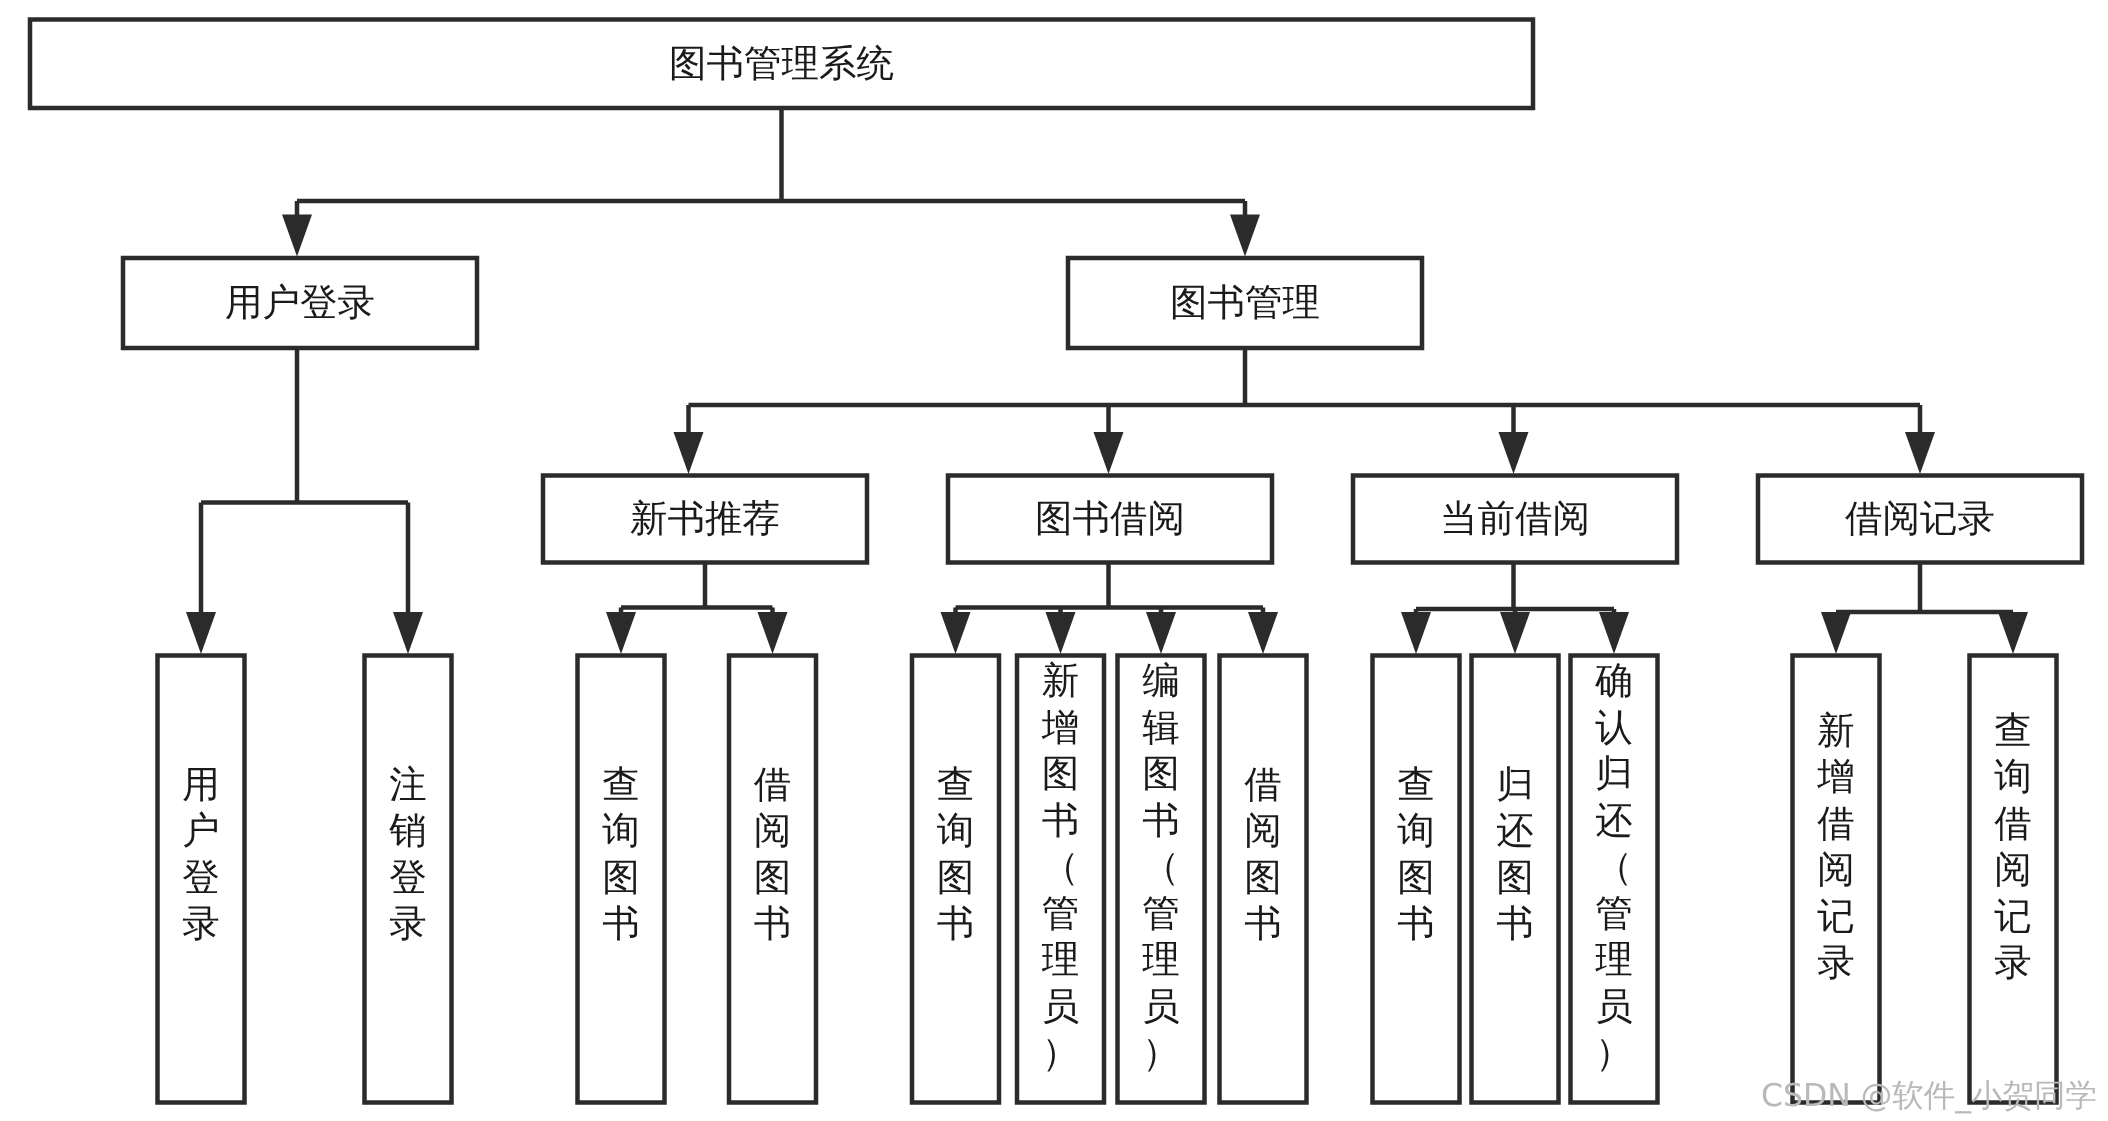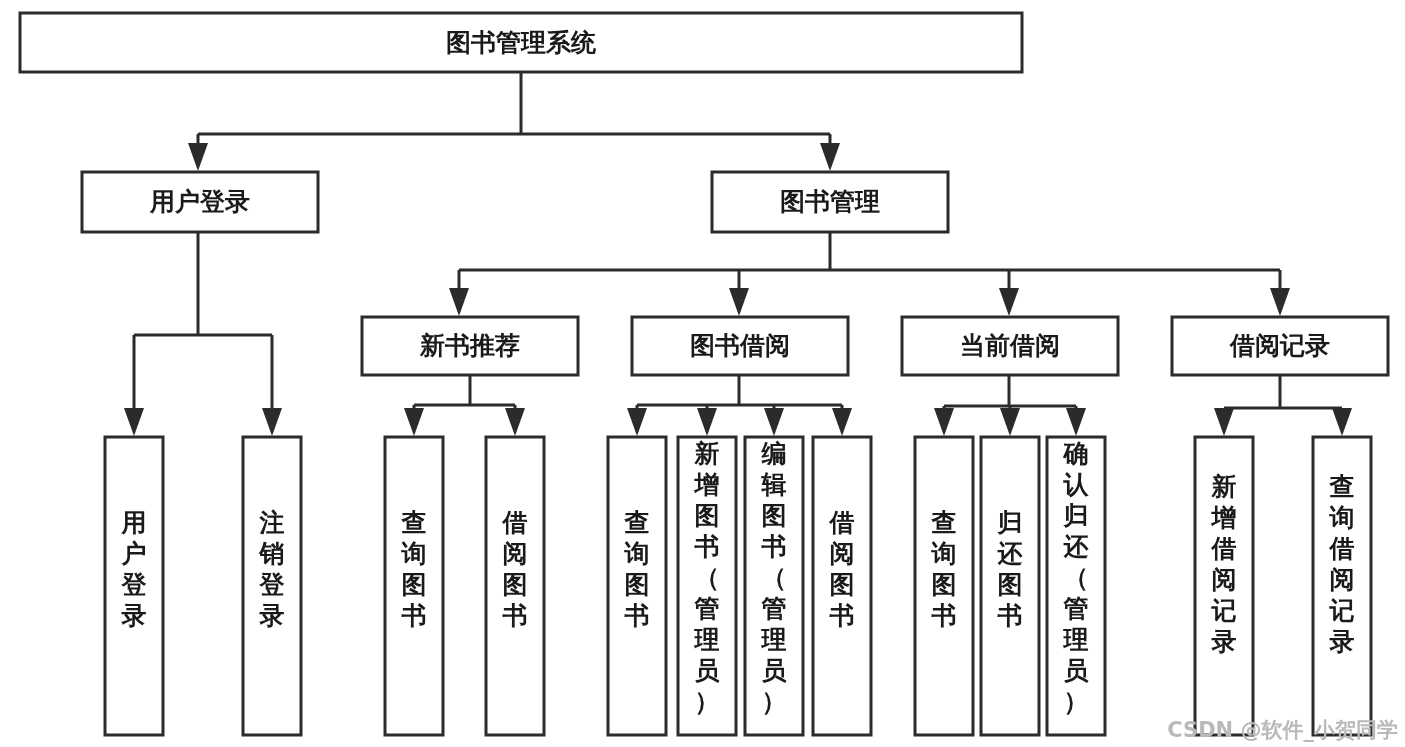--- a/index.html
+++ b/index.html
@@ -14,21 +14,20 @@
     font-family: "DejaVu Sans", "Liberation Sans", sans-serif;
     overflow: hidden;
     position: relative;
   }
   #diagram-root {
     position: absolute;
     left: 0;
     top: 0;
     width: 1405px;
     height: 747px;
-    font-weight: bold;
   }
   svg.flow {
     display: block;
     width: 1405px;
     height: 747px;
   }
   .node-box {
     fill: #ffffff;
     stroke: #2b2b2b;
     stroke-width: 3;

